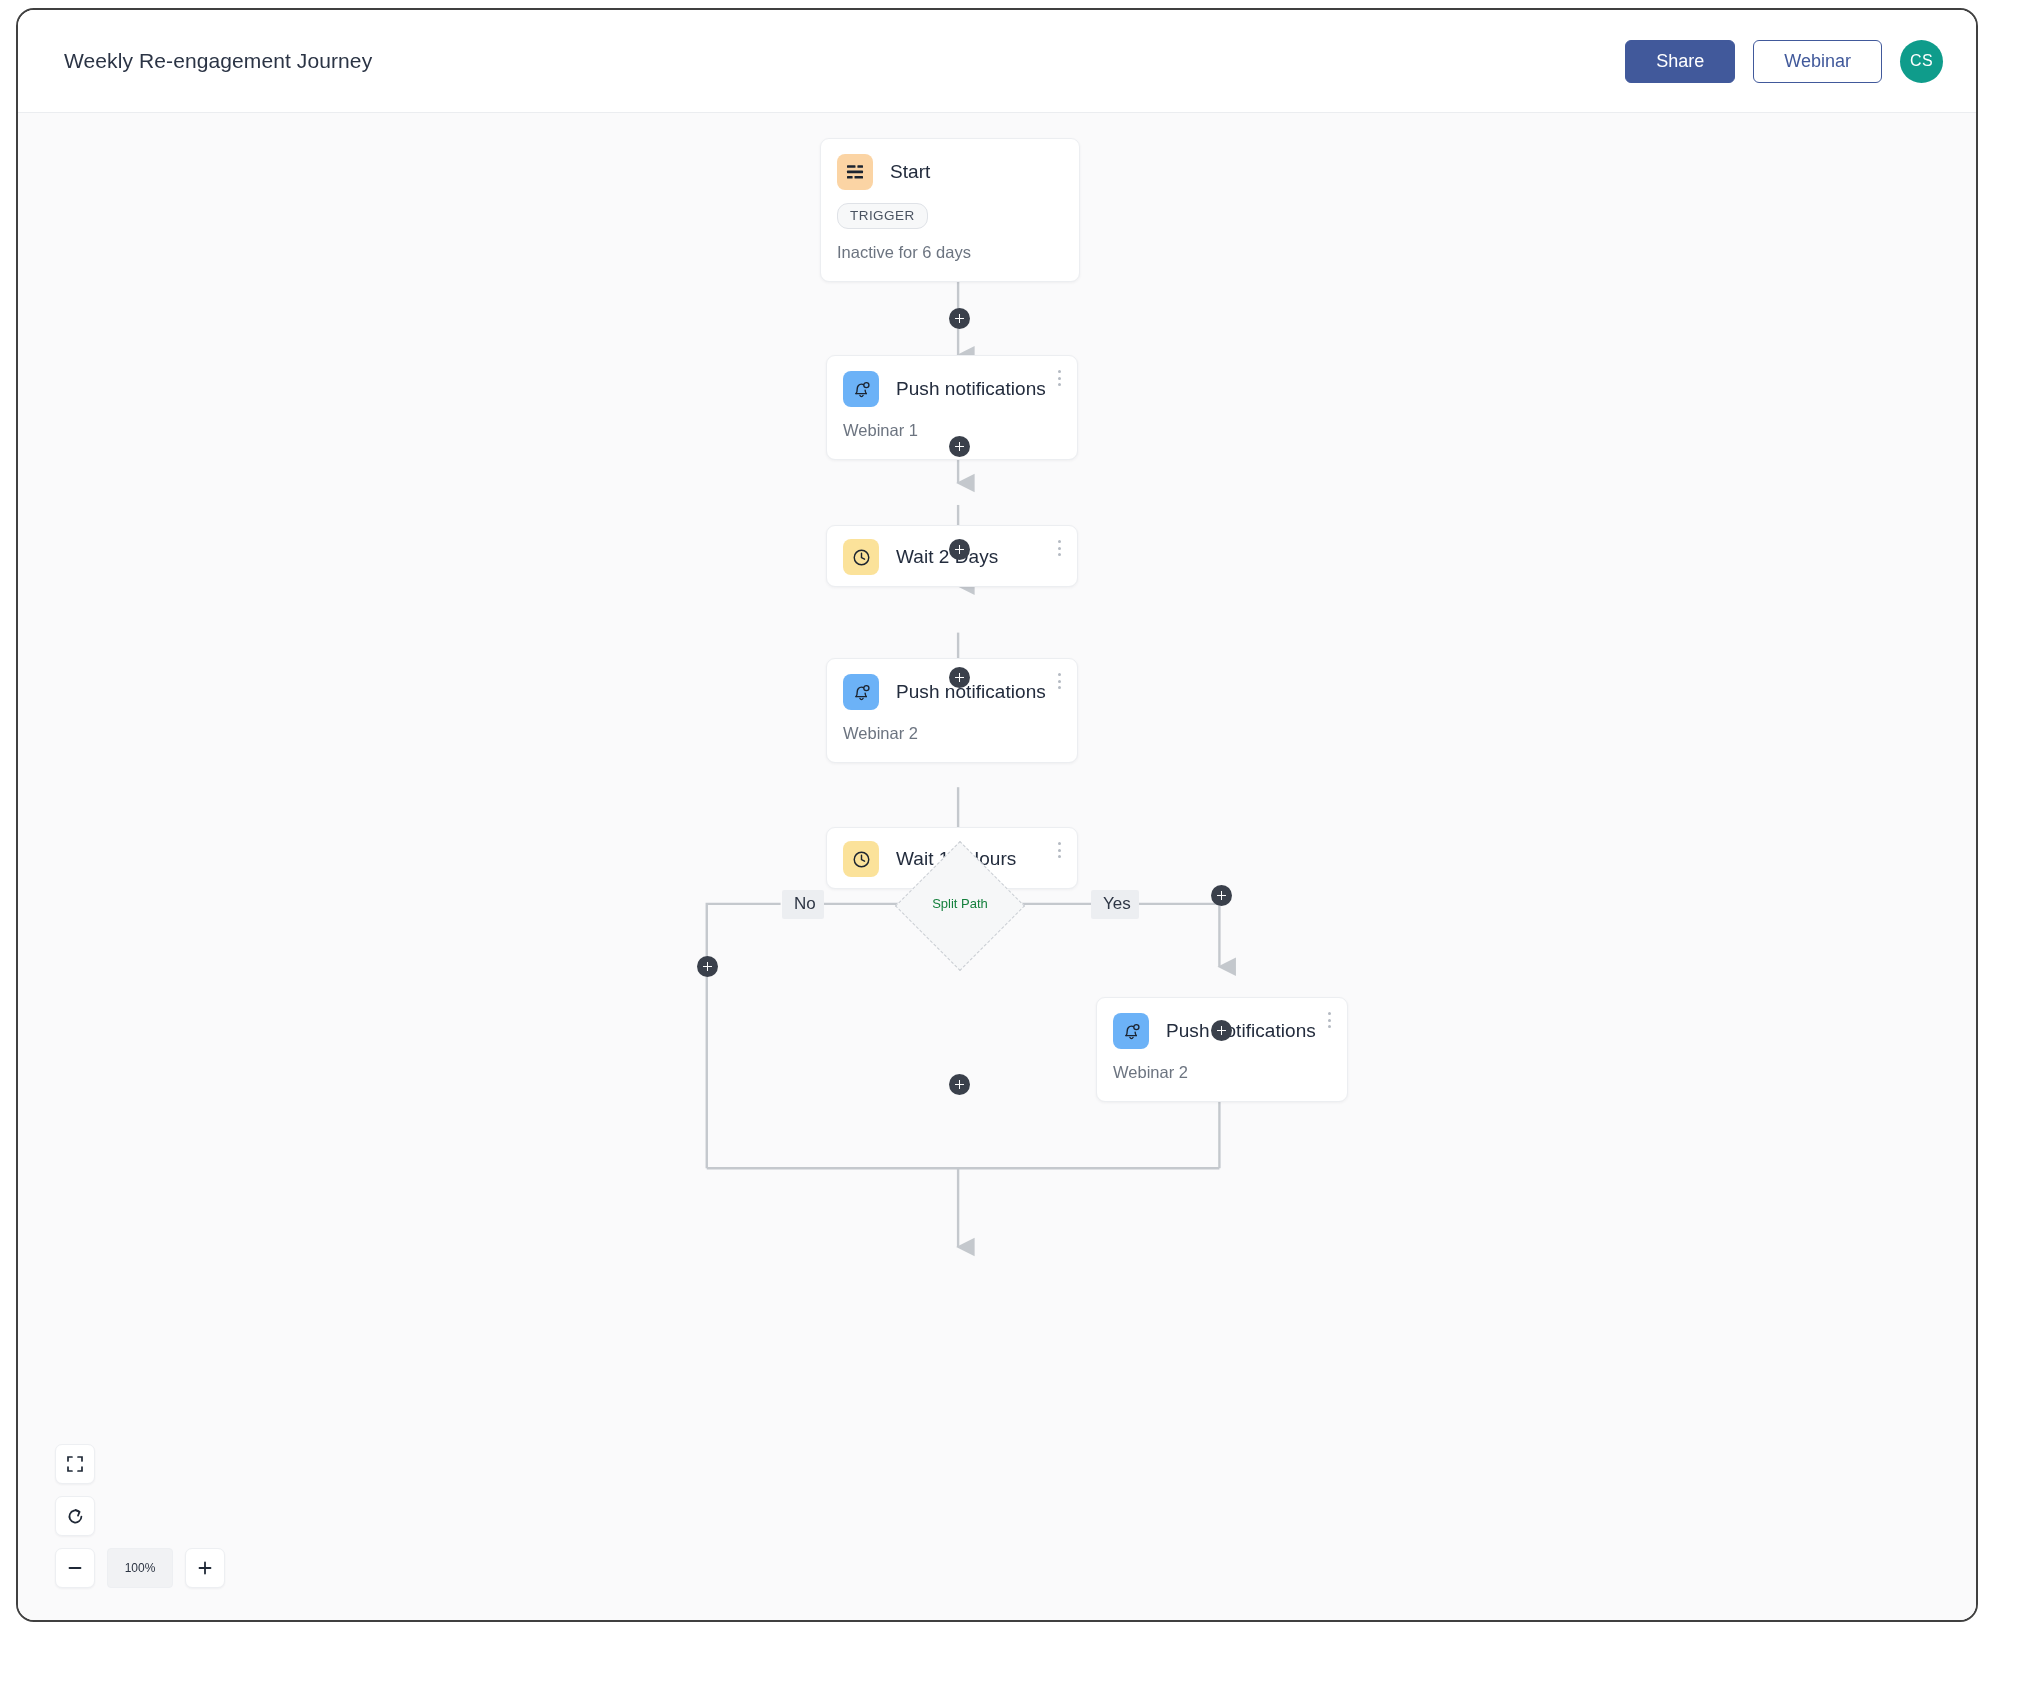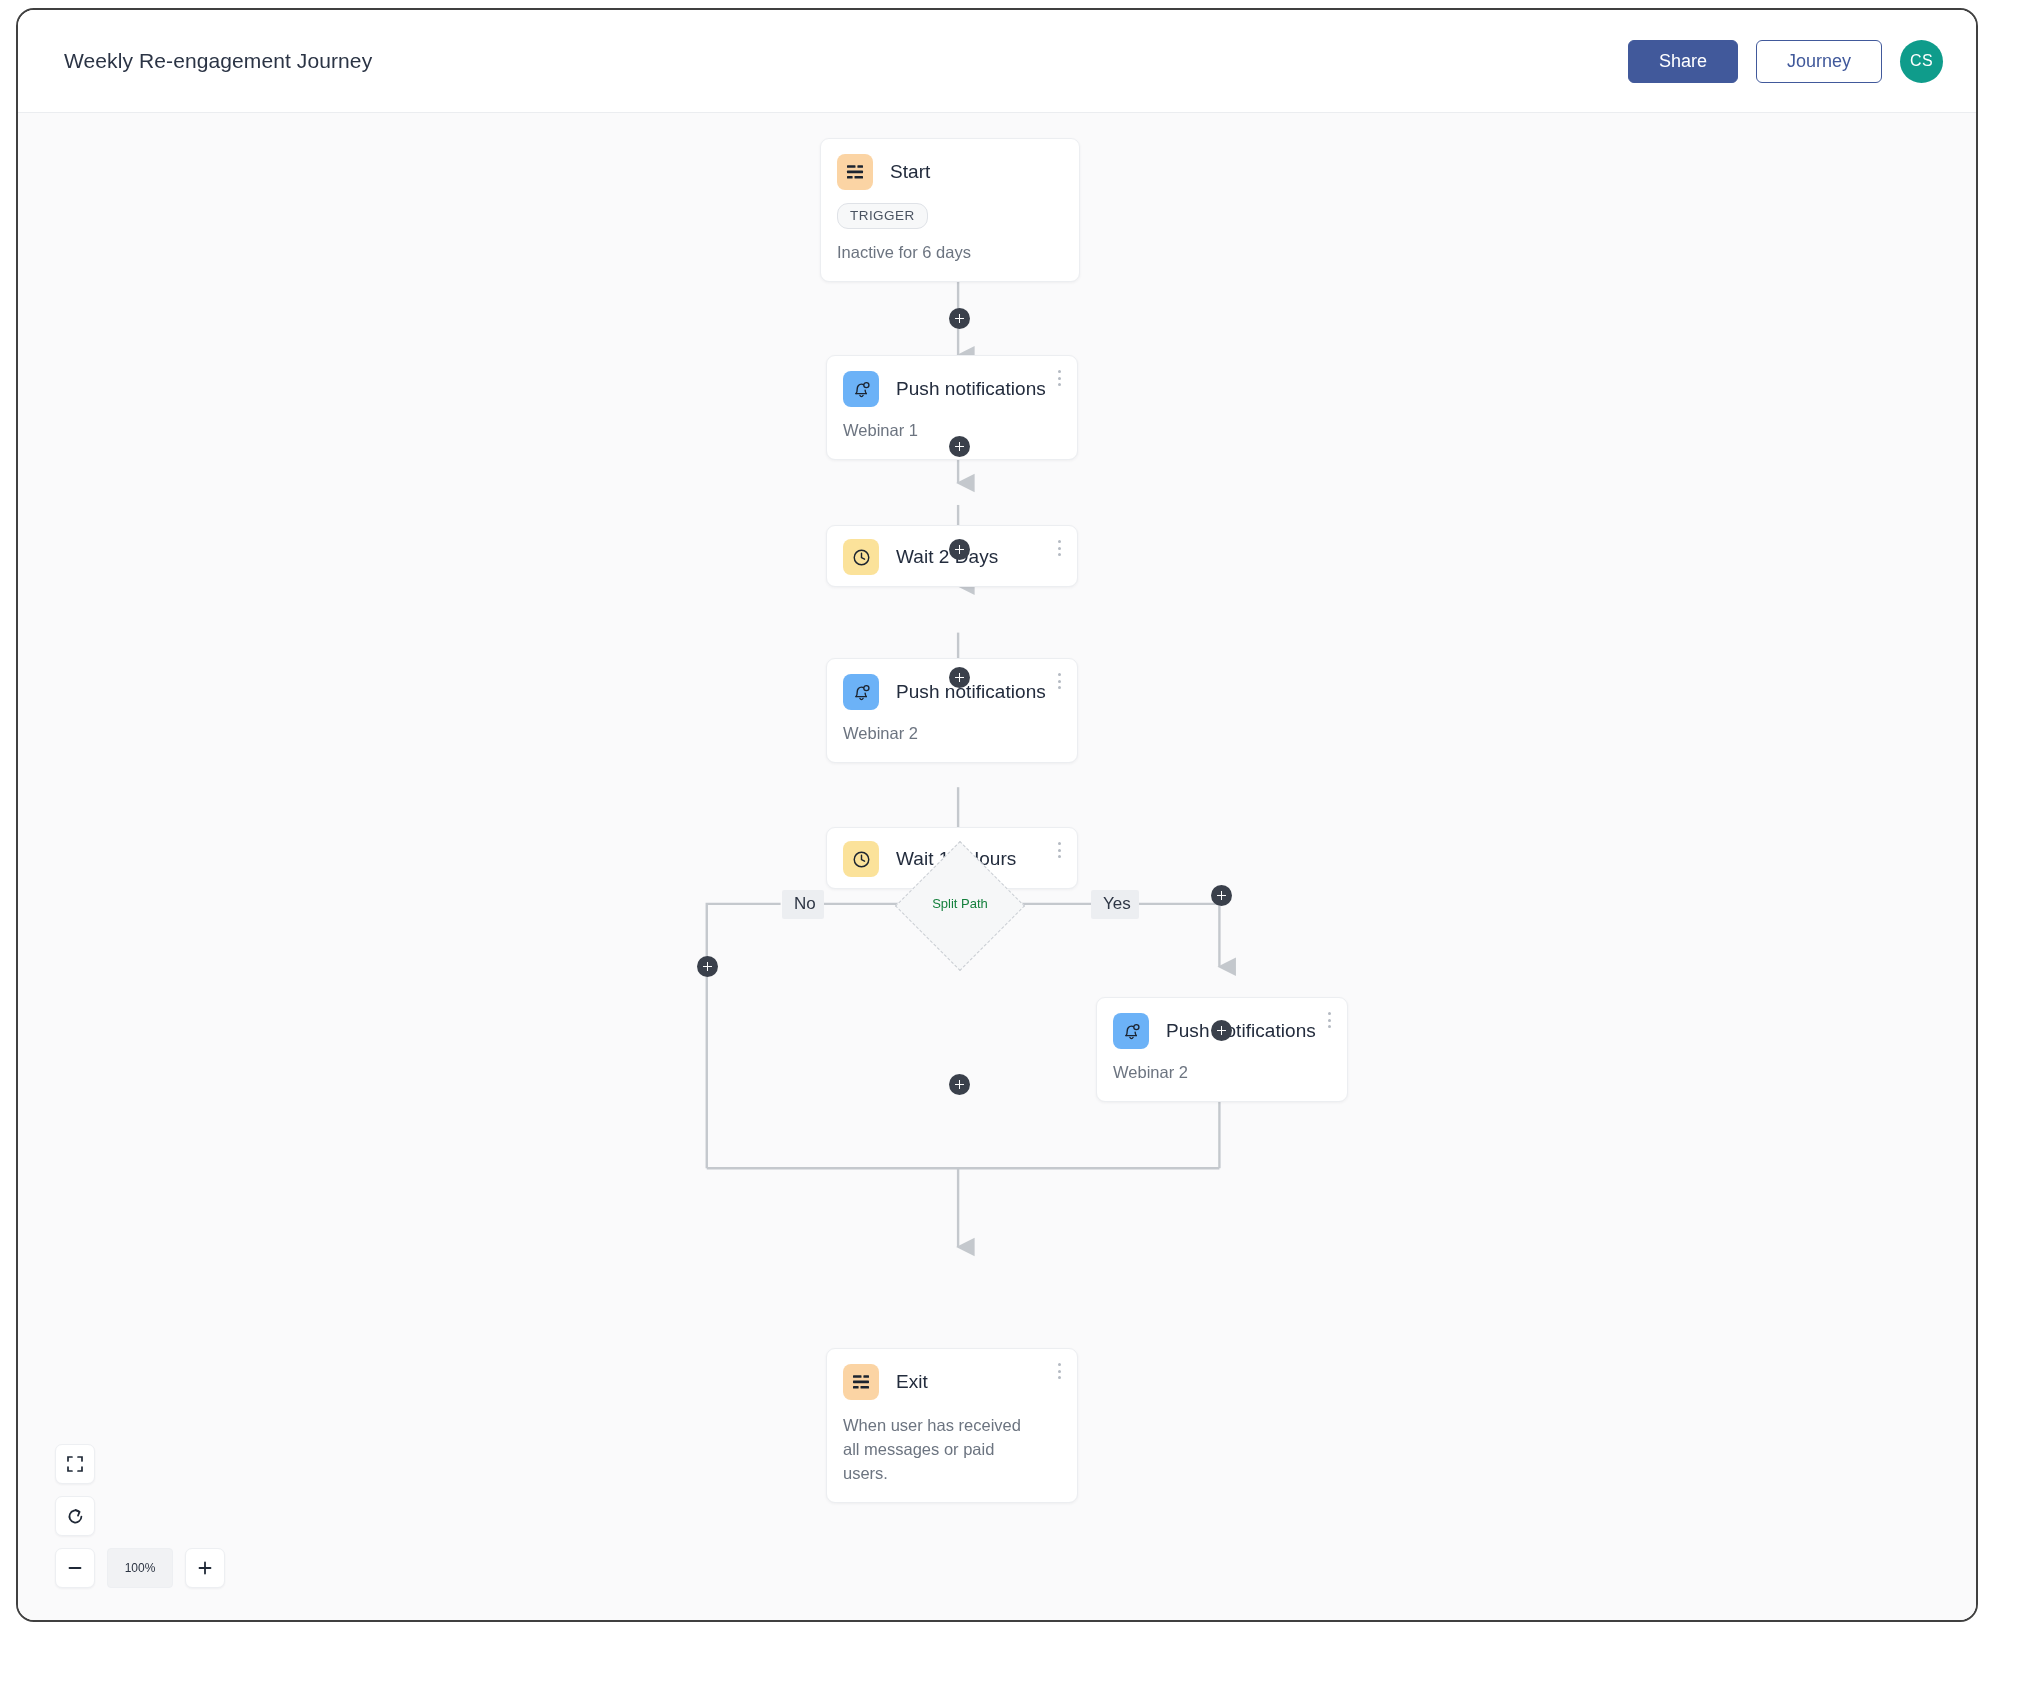--- a/index.html
+++ b/index.html
@@ -228,21 +228,21 @@
 </style>
 </head>
 <body>
 
 <div class="app-card">
 
   <div class="header">
     <div class="page-title">Weekly Re-engagement Journey</div>
     <div class="header-actions">
       <div class="btn btn-share">Share</div>
-      <div class="btn btn-options">Journey</div>
+      <div class="btn btn-options">Webinar</div>
       <div class="avatar">CS</div>
     </div>
   </div>
 
   <div class="canvas">
     <div class="flow-layer">
 
       <svg class="svg-layer" viewBox="0 0 1962 1511">
         <defs>
           <marker id="arw" markerWidth="9" markerHeight="9" refX="4.5" refY="7.4" orient="auto" markerUnits="strokeWidth">
@@ -390,40 +390,20 @@
               <path d="M16.0,15.3 C16.0,15.3 15.0,14.4 14.8,11.6" stroke="#1c2430" stroke-width="1.45" fill="none" stroke-linecap="round"></path>
               <path d="M9.3,17.1 C9.7,18.0 10.3,18.5 11.0,18.5 C11.7,18.5 12.3,18.0 12.7,17.1" stroke="#1c2430" stroke-width="1.35" fill="none" stroke-linecap="round"></path>
               <circle cx="16.1" cy="6.4" r="2.7" stroke="#1c2430" stroke-width="1.35" fill="none"></circle>
             </svg>
           </div>
           <div class="node-title">Push notifications</div>
         </div>
         <div class="node-sub">Webinar 2</div>
       </div>
 
-      <div class="node" style="left:808px; top:1235px; width:252px;">
-        <div class="kebab">
-            <i></i>
-            <i></i>
-            <i></i>
-          </div>
-        <div class="node-head">
-          <div class="node-icon ic-orange">
-            <svg width="20" height="20" viewBox="0 0 20 20">
-              <rect x="2" y="3.2" width="8.5" height="2.6" rx="0.6" fill="#1c2430"></rect>
-              <rect x="12.4" y="3.2" width="5.6" height="2.6" rx="0.6" fill="#1c2430"></rect>
-              <rect x="2" y="8.6" width="16" height="2.6" rx="0.6" fill="#1c2430"></rect>
-              <rect x="2" y="14" width="5.6" height="2.6" rx="0.6" fill="#1c2430"></rect>
-              <rect x="9.5" y="14" width="8.5" height="2.6" rx="0.6" fill="#1c2430"></rect>
-            </svg>
-          </div>
-          <div class="node-title">Exit</div>
-        </div>
-        <div class="node-sub wrap" style="width:215px;">When user has received all messages or paid users.</div>
-      </div>
 
       <div class="plus" style="left:931px; top:195px;"></div>
       <div class="plus" style="left:931px; top:323px;"></div>
       <div class="plus" style="left:931px; top:426px;"></div>
       <div class="plus" style="left:931px; top:554px;"></div>
       <div class="plus" style="left:1193px; top:772px;"></div>
       <div class="plus" style="left:679px; top:843px;"></div>
       <div class="plus" style="left:1193px; top:907px;"></div>
       <div class="plus" style="left:931px; top:961px;"></div>
     </div>

